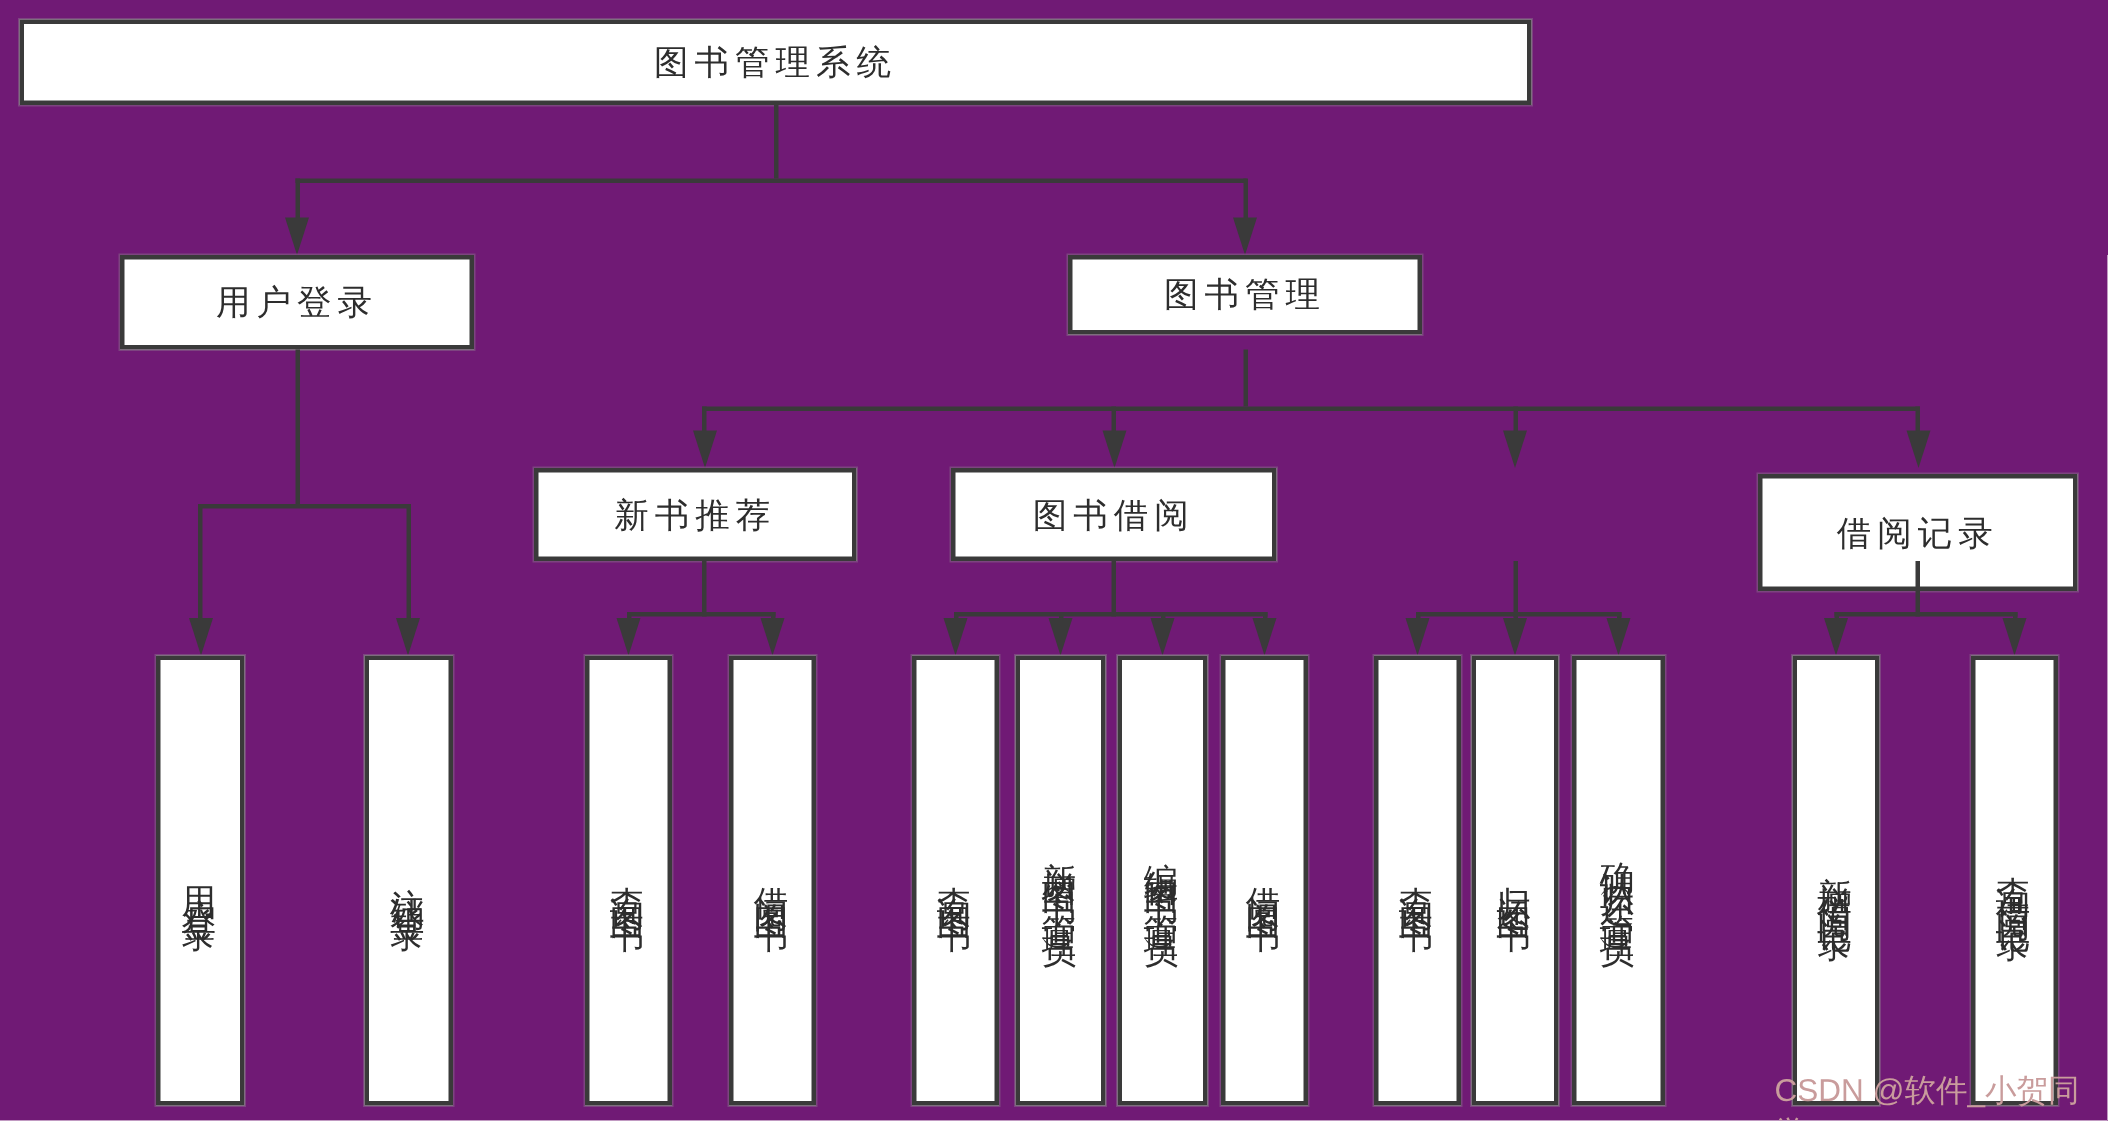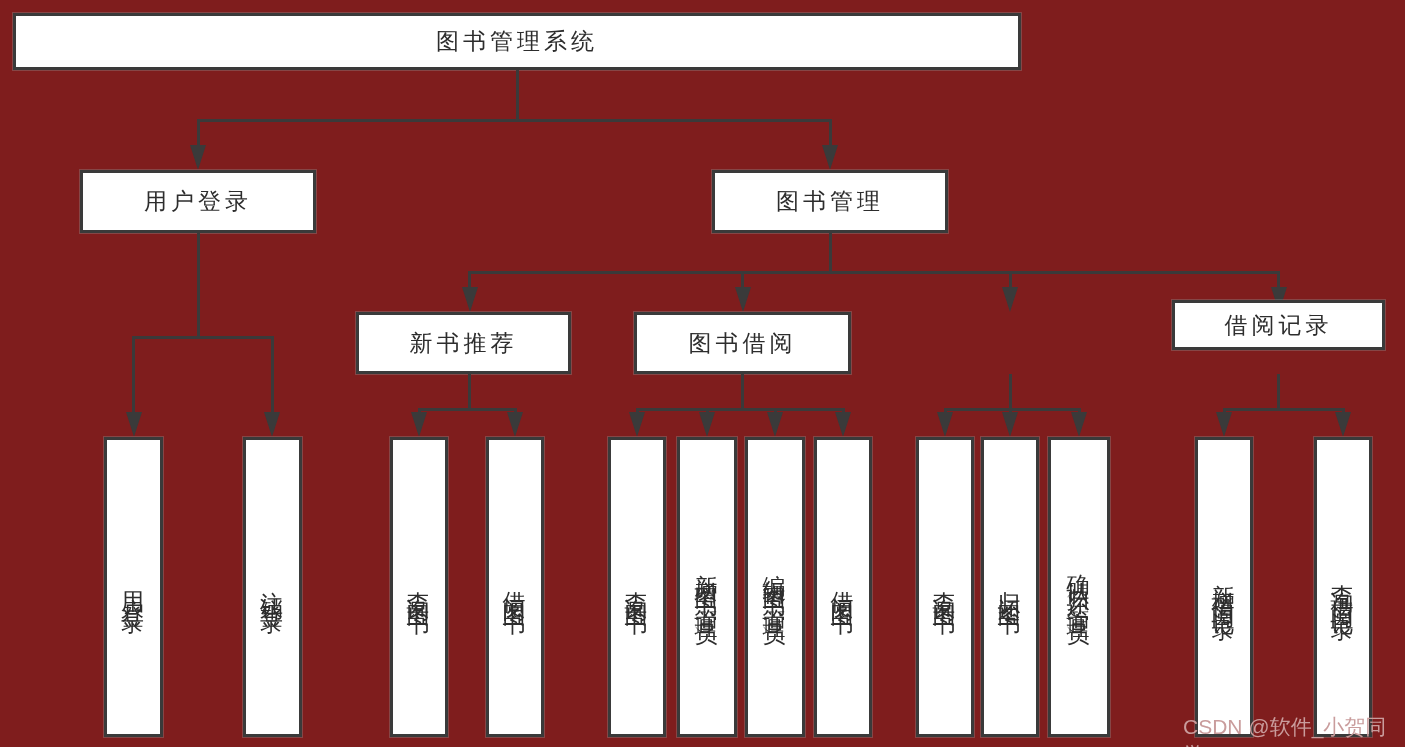--- a/index.html
+++ b/index.html
@@ -5,21 +5,21 @@
   :root {
     --line: #3a3a3a;
     --text: #2d2d2d;
     --watermark: #c99c9c;
   }
   html, body { margin: 0; padding: 0; background: #ffffff; }
   .stage {
     position: relative;
     width: 1405px;
     height: 747px;
-    background: #7f1d1d;
+    background: #701a75;
     font-family: "Liberation Sans", sans-serif;
     overflow: hidden;
   }
   .box {
     position: absolute;
     box-sizing: border-box;
     border: 3px solid var(--line);
     background: #ffffff;
     display: flex;
     align-items: center;
@@ -64,21 +64,21 @@
   <div class="box" style="left:13px;top:13px;width:1008px;height:57px">图书管理系统</div>
 
   <div class="v" style="left:516px;top:70px;height:49px"></div>
   <div class="h" style="left:197px;top:119px;width:634px"></div>
   <div class="v" style="left:197px;top:119px;height:28px"></div>
   <div class="arrow" style="left:190px;top:145px"></div>
   <div class="v" style="left:829px;top:119px;height:28px"></div>
   <div class="arrow" style="left:822px;top:145px"></div>
 
   <div class="box" style="left:80px;top:170px;width:236px;height:63px">用户登录</div>
-  <div class="box" style="left:712px;top:170px;width:236px;height:63px">图书管理</div>
+  <div class="box" style="left:712px;top:170px;width:236px;height:53px">图书管理</div>
 
   <div class="v" style="left:197px;top:233px;height:103px"></div>
   <div class="h" style="left:132px;top:336px;width:142px"></div>
   <div class="v" style="left:132px;top:336px;height:78px"></div>
   <div class="arrow" style="left:126px;top:412px"></div>
   <div class="v" style="left:271px;top:336px;height:78px"></div>
   <div class="arrow" style="left:264px;top:412px"></div>
 
   <div class="v" style="left:829px;top:233px;height:38px"></div>
   <div class="h" style="left:468px;top:271px;width:812px"></div>
@@ -86,21 +86,21 @@
   <div class="arrow" style="left:462px;top:287px"></div>
   <div class="v" style="left:741px;top:271px;height:18px"></div>
   <div class="arrow" style="left:735px;top:287px"></div>
   <div class="v" style="left:1009px;top:271px;height:18px"></div>
   <div class="arrow" style="left:1002px;top:287px"></div>
   <div class="v" style="left:1277px;top:271px;height:18px"></div>
   <div class="arrow" style="left:1271px;top:287px"></div>
 
   <div class="box" style="left:356px;top:312px;width:215px;height:62px">新书推荐</div>
   <div class="box" style="left:634px;top:312px;width:217px;height:62px">图书借阅</div>
-  <div class="box" style="left:1172px;top:300px;width:213px;height:50px">借阅记录</div>
+  <div class="box" style="left:1172px;top:316px;width:213px;height:78px">借阅记录</div>
 
   <div class="v" style="left:468px;top:374px;height:37px"></div>
   <div class="h" style="left:418px;top:408px;width:99px"></div>
   <div class="v" style="left:418px;top:408px;height:7px"></div>
   <div class="arrow" style="left:411px;top:412px"></div>
   <div class="v" style="left:514px;top:408px;height:7px"></div>
   <div class="arrow" style="left:507px;top:412px"></div>
 
   <div class="v" style="left:741px;top:374px;height:37px"></div>
   <div class="h" style="left:636px;top:408px;width:209px"></div>

